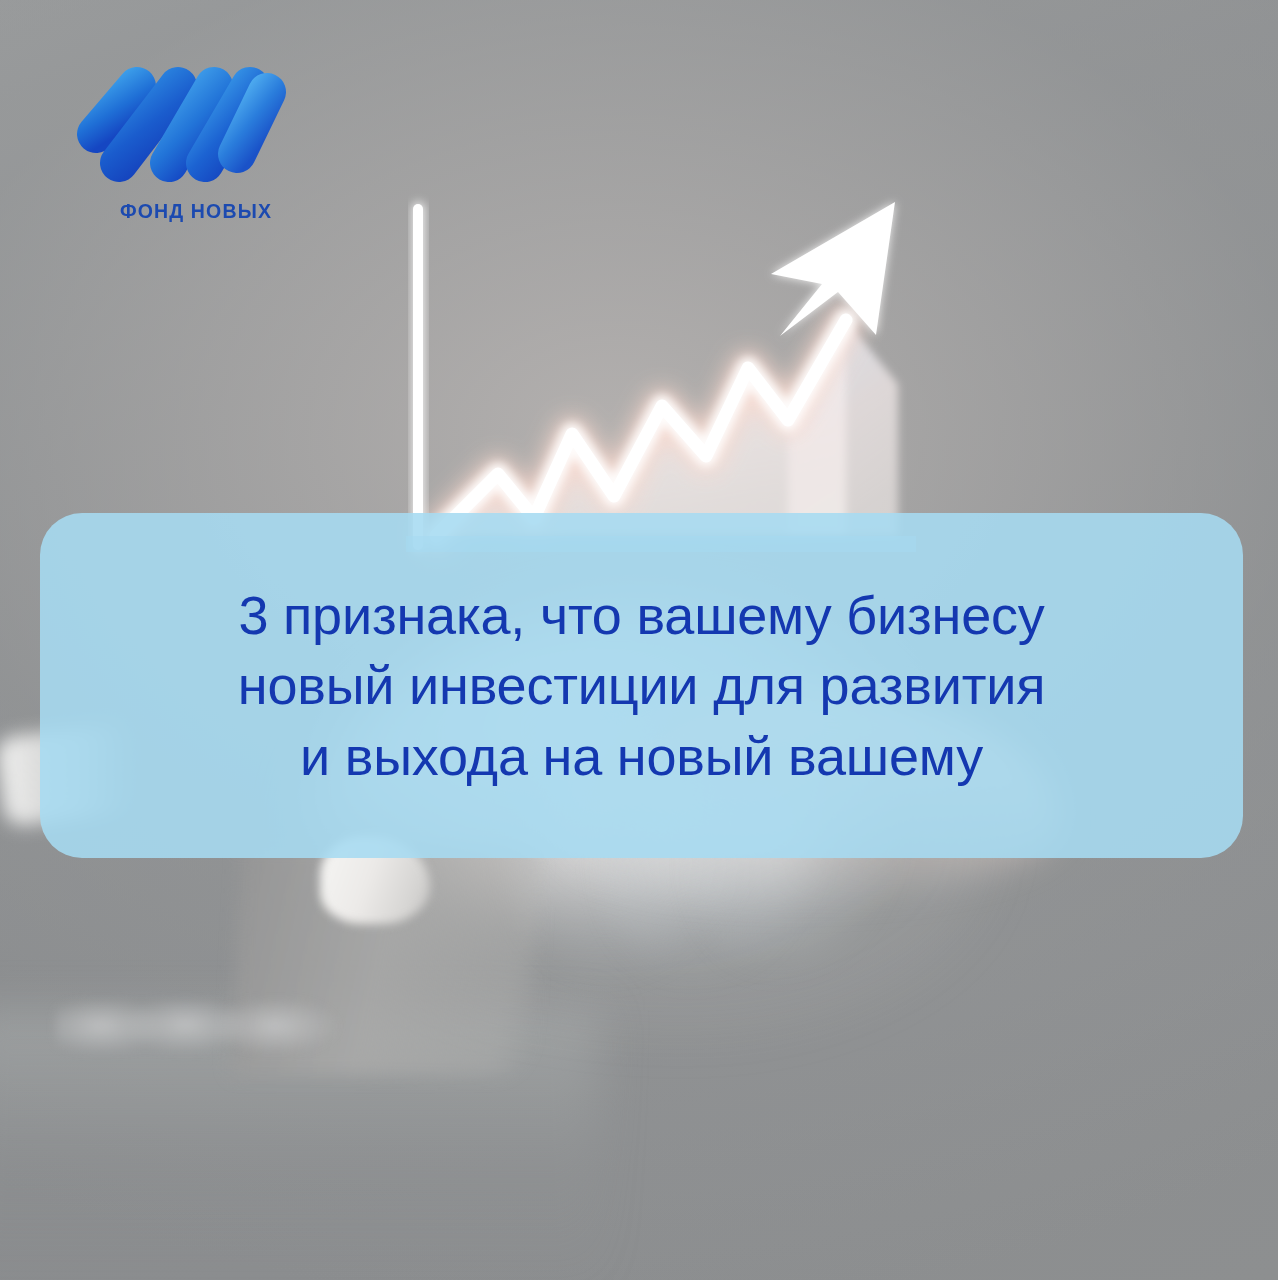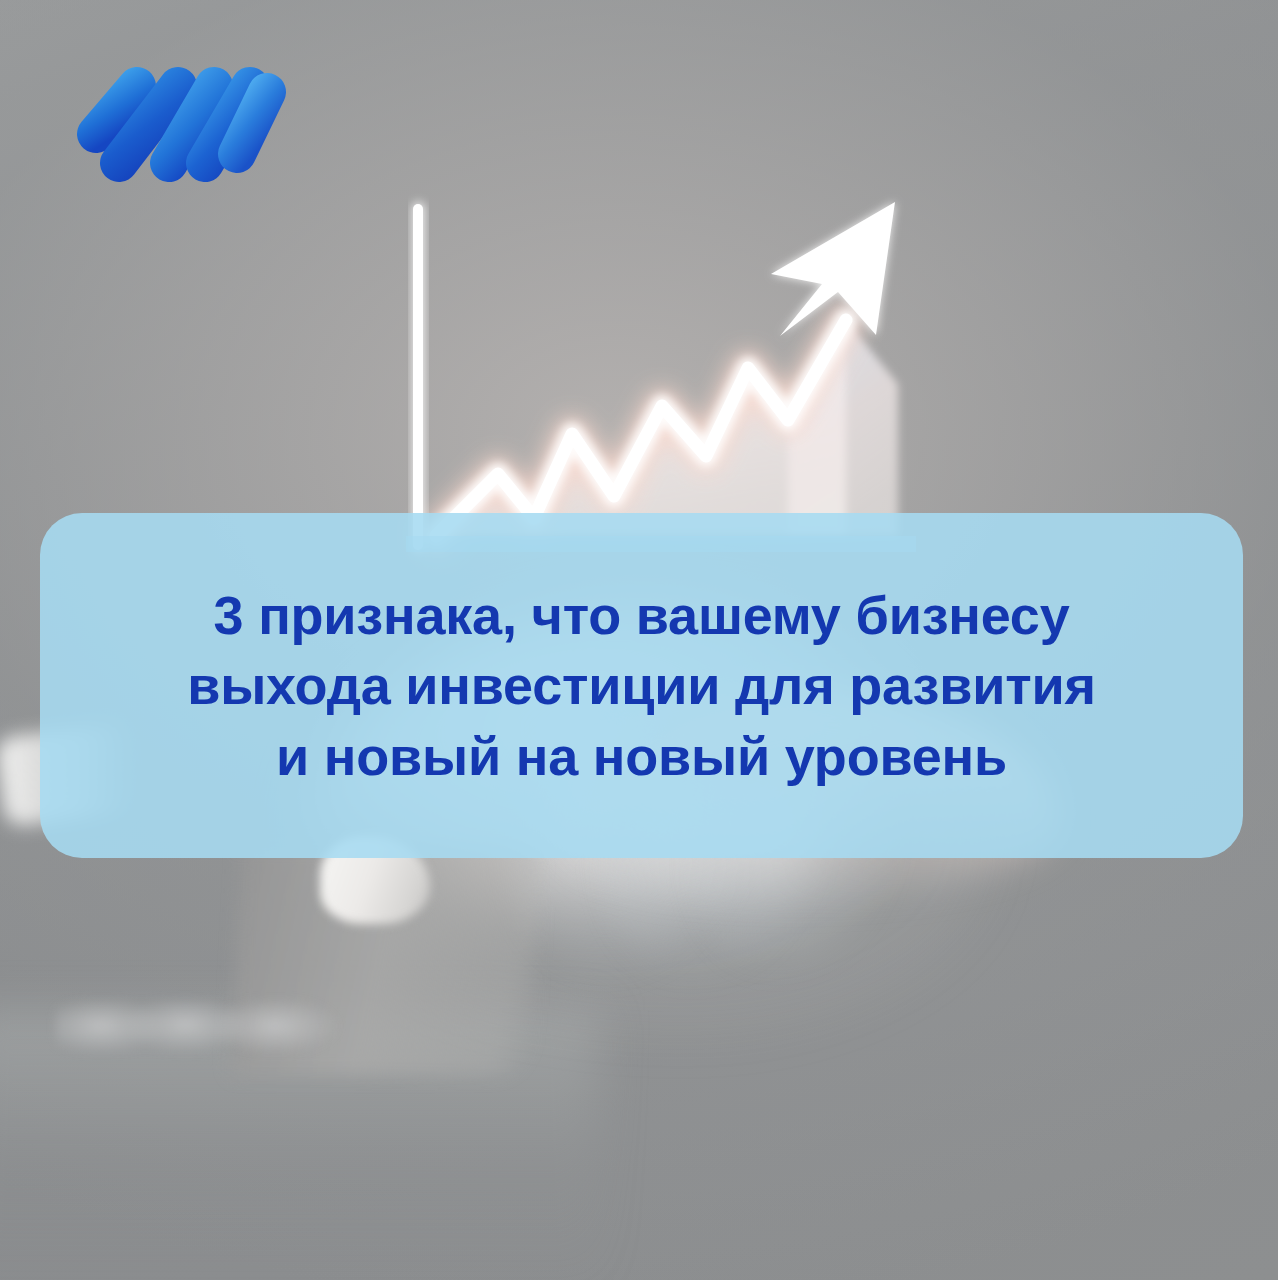--- a/index.html
+++ b/index.html
@@ -143,21 +143,21 @@
     height: 345px;
     border-radius: 42px;
     background: rgba(166,219,241,0.88);
     display: flex;
     flex-direction: column;
     align-items: center;
     justify-content: center;
   }
   .headline-line {
     color: #1438b0;
-    font-weight: 700;
+    font-weight: 400;
     font-size: 54px;
     line-height: 1.30;
     letter-spacing: -0.2px;
     text-align: center;
     white-space: nowrap;
   }
 </style>
 </head>
 <body>
 
@@ -264,22 +264,23 @@
       </defs>
       <g stroke-linecap="round" stroke-width="38" fill="none">
         <line x1="22" y1="72" x2="63" y2="24" stroke="url(#lg1)"></line>
         <line x1="45" y1="101" x2="104" y2="24" stroke="url(#lg2)"></line>
         <line x1="95" y1="101" x2="140" y2="24" stroke="url(#lg3)"></line>
         <line x1="131" y1="101" x2="176" y2="24" stroke="url(#lg4)"></line>
         <line x1="163" y1="92" x2="193" y2="30" stroke="url(#lg5)"></line>
       </g>
     </svg>
     <div class="logo-text">
+      <div>ФОНД НОВЫХ</div>
     </div>
   </div>
 
   <div class="headline-panel">
     <div class="headline-line">3 признака, что вашему бизнесу</div>
-    <div class="headline-line">выхода инвестиции для развития</div>
-    <div class="headline-line">и новый на новый уровень</div>
+    <div class="headline-line">новый инвестиции для развития</div>
+    <div class="headline-line">и выхода на новый вашему</div>
   </div>
 
 </div>
 
 </body></html>

